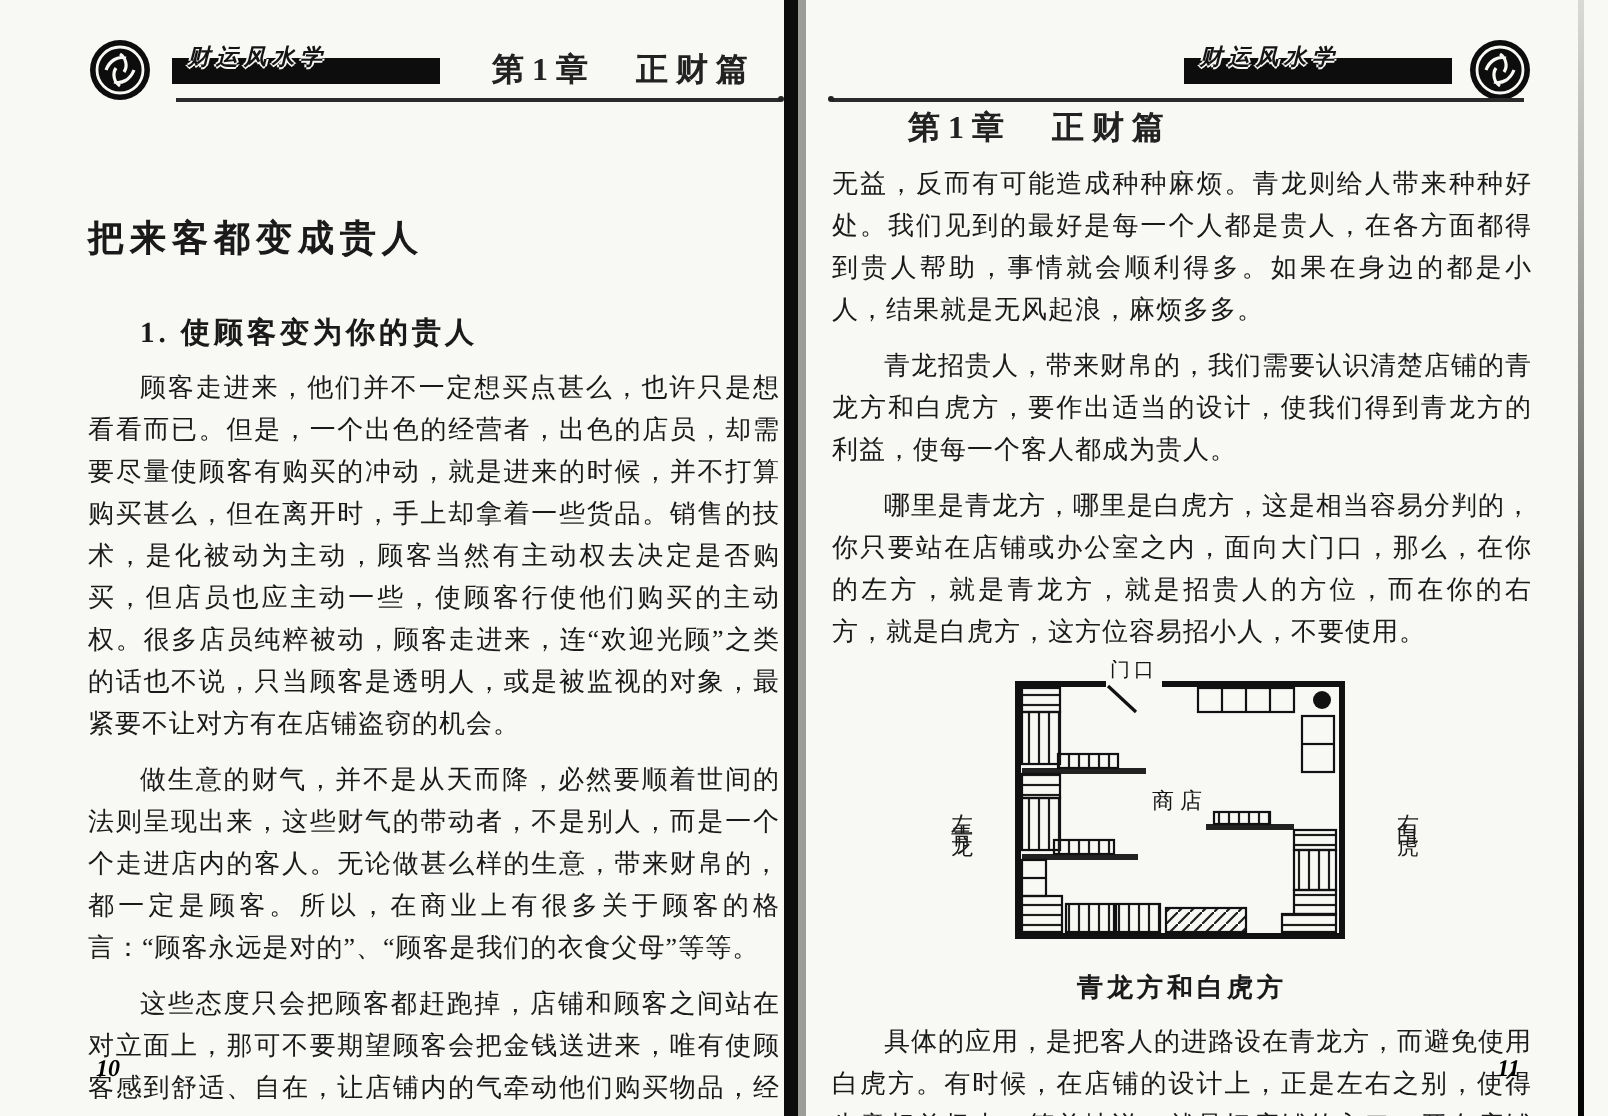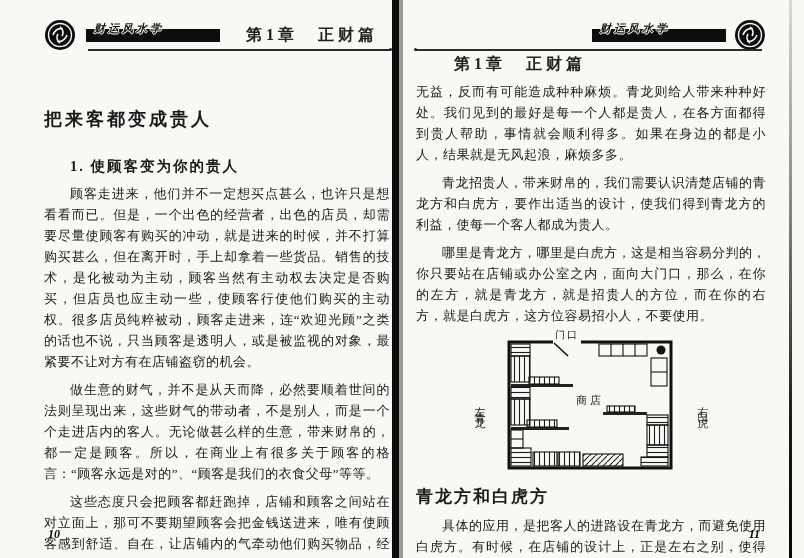--- a/index.html
+++ b/index.html
@@ -41,21 +41,21 @@
     letter-spacing:0.5px;}
   p.no-indent{text-indent:0;}
   .page-right p:first-of-type{margin-top:6px;}
   .pagenum{position:absolute;bottom:8px;font-size:12px;font-style:italic;font-weight:bold;color:#000000;}
   .pn-left{left:4px;}
   .pn-right{right:6px;}
 
   
   .figure{display:flex;align-items:center;justify-content:center;gap:0;margin-top:4px;}
   .v-label{writing-mode:vertical-rl;text-orientation:upright;font-size:11px;letter-spacing:5px;color:#1a1a1a;}
-  .fig-caption{text-align:left;font-size:17px;font-weight:bold;letter-spacing:2px;margin-top:5px;}
+  .fig-caption{text-align:center;font-size:13px;font-weight:bold;letter-spacing:2px;margin-top:5px;}
   svg text{font-family:"Liberation Serif","DejaVu Serif",serif;fill:#151515;}
 </style>
 </head>
 <body>
 
 <div class="screen">
   <div class="gutter"></div>
   <div class="gutter-grey"></div>
   <div class="edge-line"></div>
 

